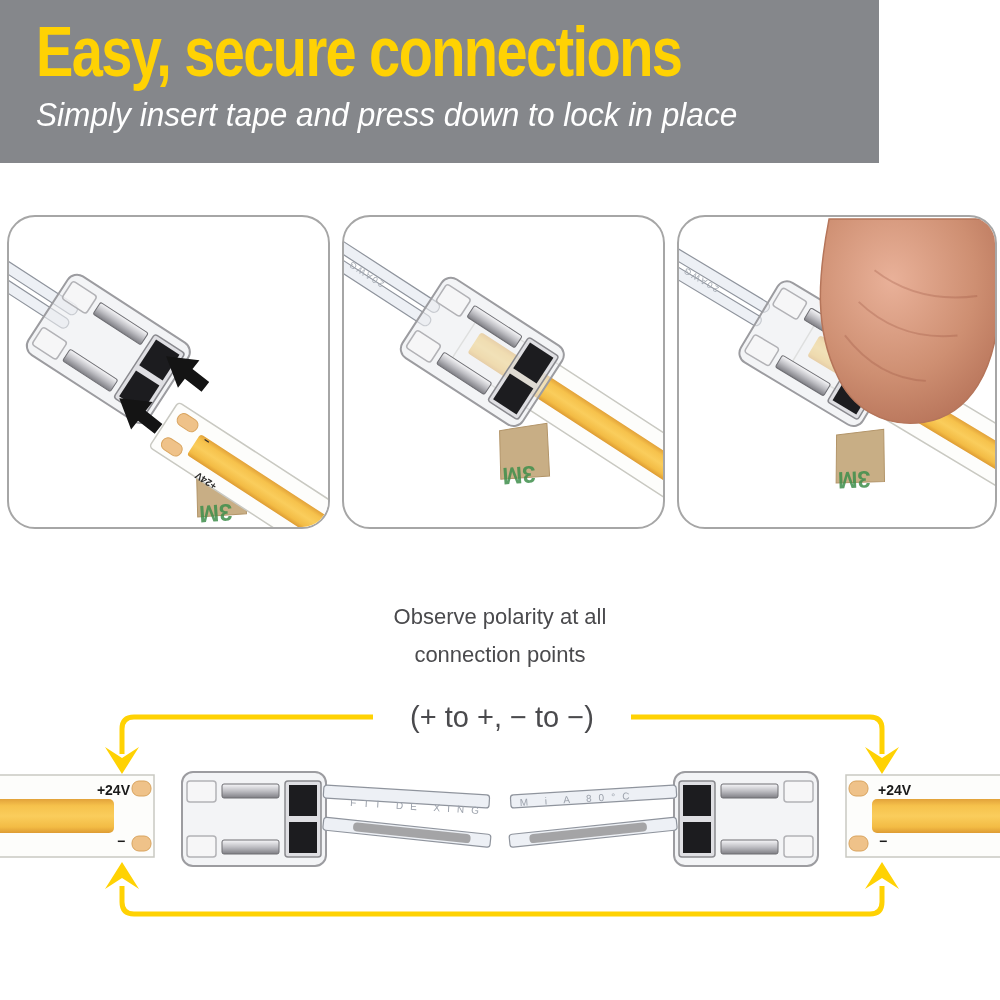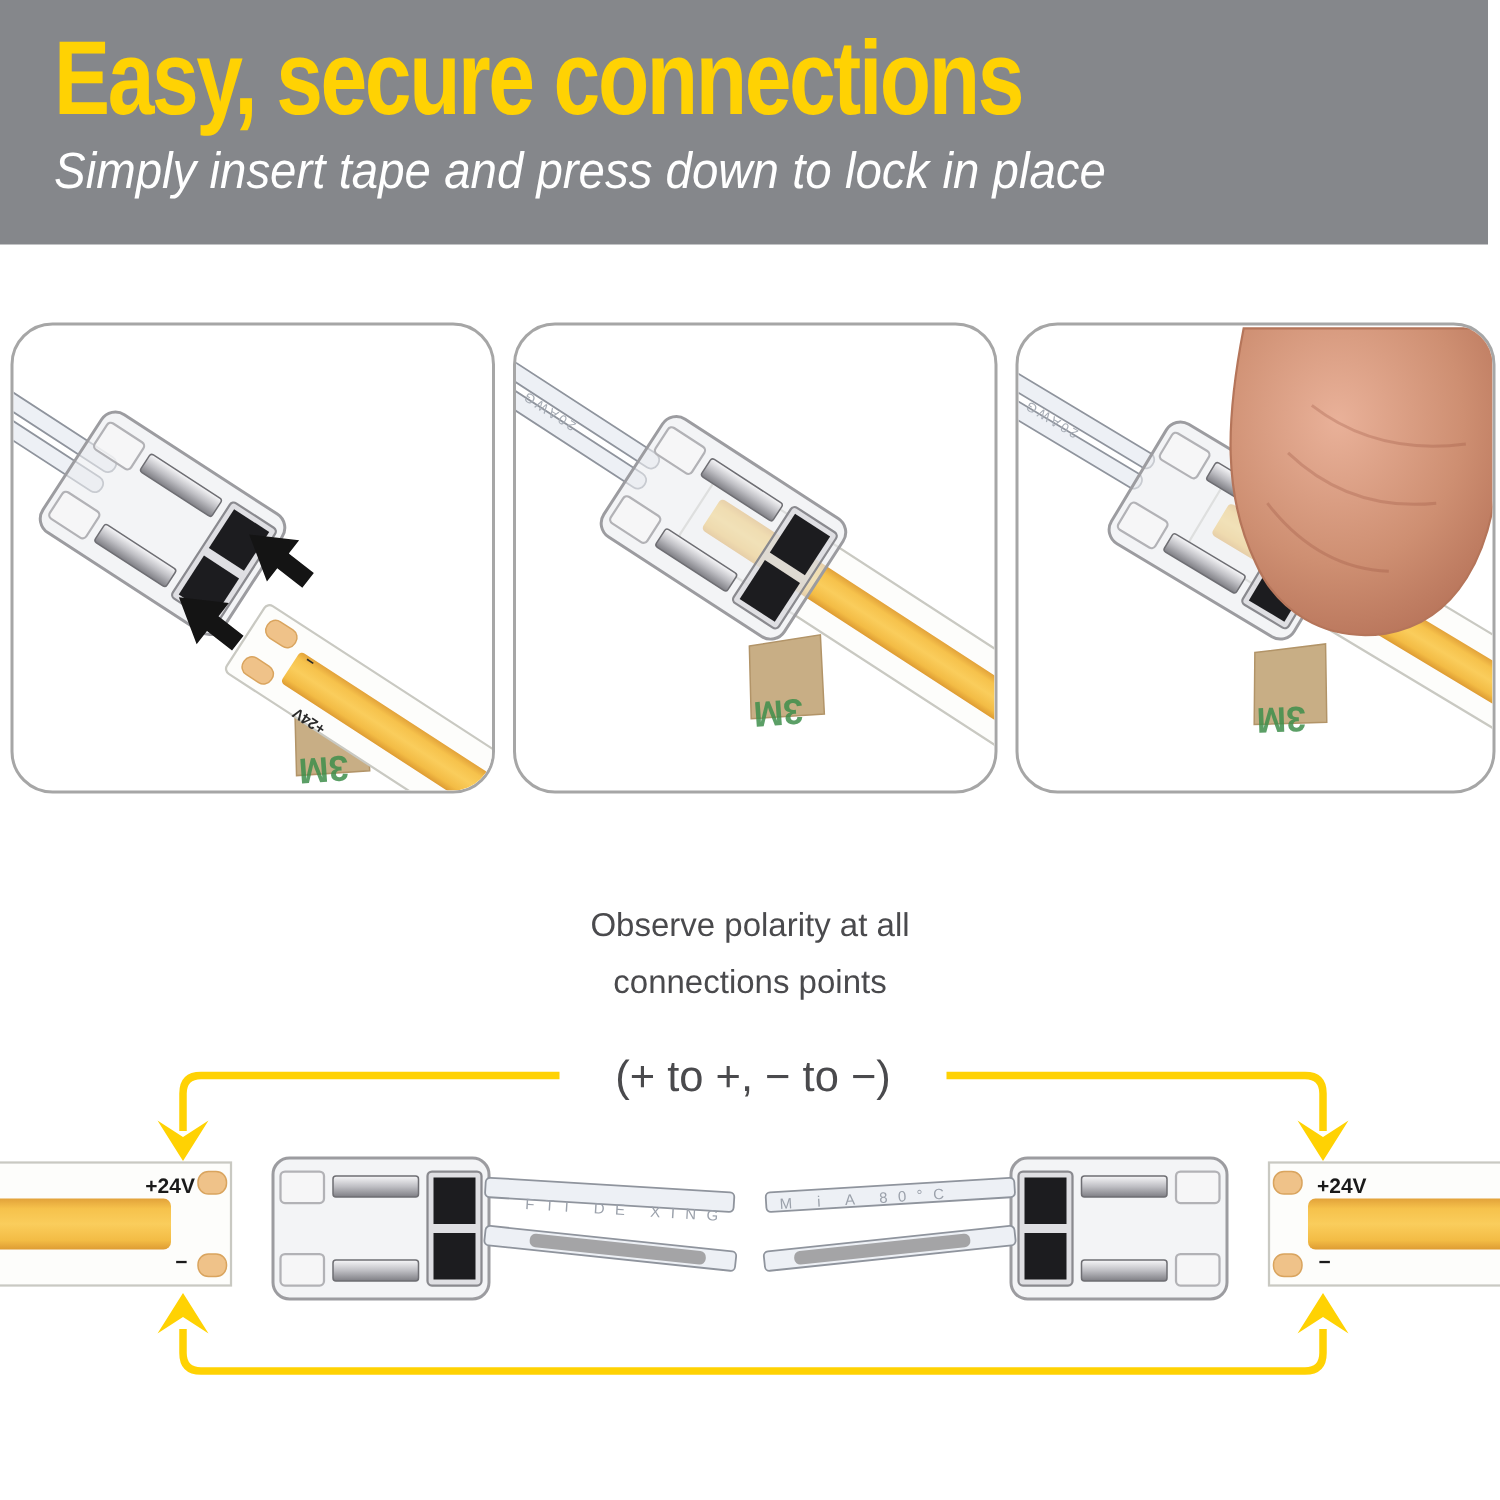--- a/index.html
+++ b/index.html
@@ -1,19 +1,19 @@
 <!DOCTYPE html>
 <html><head>
 <meta charset="utf-8">
 <style>
   html,body{margin:0;padding:0;background:#fff;}
   .page{position:relative;width:1000px;height:1000px;background:#fff;overflow:hidden;
         font-family:"Liberation Sans",sans-serif;}
   
-  .hdr{position:absolute;left:0;top:0;width:992px;height:163px;background:#85878B;}
+  .hdr{position:absolute;left:0;top:0;width:879px;height:163px;background:#85878B;}
   .hdr-title{position:absolute;left:36px;top:12px;margin:0;color:#FFD203;
              font-size:70px;font-weight:bold;letter-spacing:-2px;white-space:nowrap;
              transform:scaleX(.80);transform-origin:left top;}
   .hdr-sub{position:absolute;left:36px;top:95px;margin:0;color:#FFFFFF;font-style:italic;
            font-size:34px;white-space:nowrap;transform:scaleX(.93);transform-origin:left top;}
   
   .panel{position:absolute;top:215px;width:323px;height:314px;background:#fff;
          border:2px solid #A6A6A6;border-radius:28px;overflow:hidden;box-sizing:border-box;}
   .panel svg{display:block;width:100%;height:100%;}
   #p1{left:7px;} #p2{left:342px;} #p3{left:677px;width:320px;}
@@ -143,21 +143,21 @@
                  C 296 198 320 152 324 92 L 324 0 Z" fill="url(#skinG)" stroke="#B5755A" stroke-width="1.5"></path>
         <path class="fp" d="M168 118 q 34 44 82 46"></path>
         <path class="fp" d="M182 84 q 42 40 100 34"></path>
         <path class="fp" d="M198 52 q 44 34 104 26"></path>
       </g>
     </svg>
   </div>
 
   <div class="polnote">
     <div>Observe polarity at all</div>
-    <div>connections points</div>
+    <div>connection points</div>
   </div>
 
   <svg class="diagram" viewBox="0 0 1000 310">
 
     <g>
       <path class="ypath" d="M373 27 H134 Q122 27 122 39 V64"></path>
       <path class="ypath" d="M631 27 H870 Q882 27 882 39 V64"></path>
       <path class="ypath" d="M122 196 V212 Q122 224 134 224 H870 Q882 224 882 212 V196"></path>
       <use href="#pol-arrow" transform="translate(122,84)"></use>
       <use href="#pol-arrow" transform="translate(882,84)"></use>

